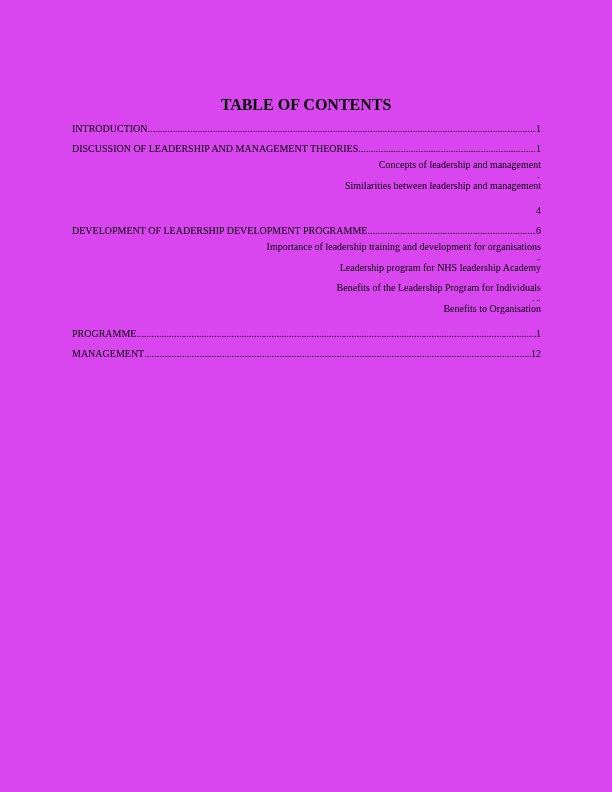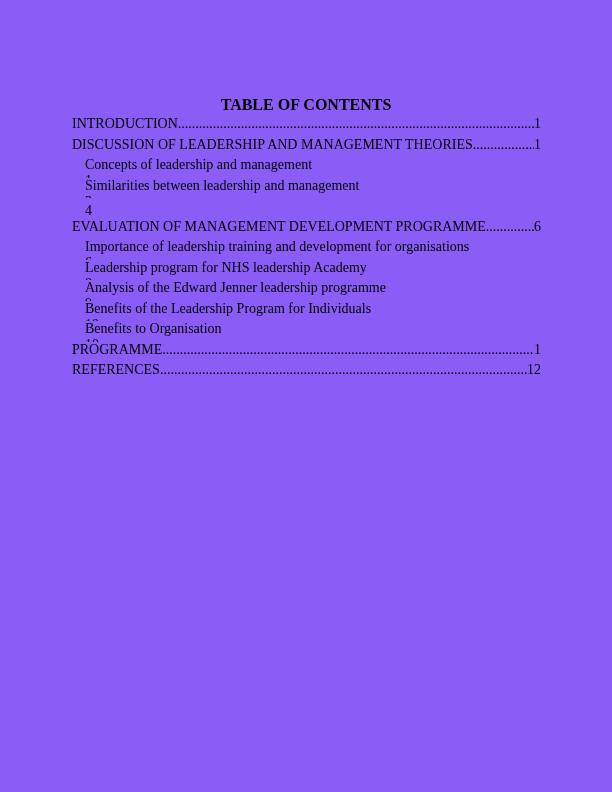--- a/index.html
+++ b/index.html
@@ -1,22 +1,22 @@
 <!DOCTYPE html>
 <html><head>
   <meta charset="utf-8">
   <style>
     html, body { margin: 0; padding: 0; background: #ffffff; }
     body { width: 612px; height: 792px; position: relative; overflow: hidden;
            font-family: "Liberation Serif", serif; color: #000; }
-    .page { position: absolute; left: 0; top: 0; width: 612px; height: 792px; background: #8b5cf6; }
+    .page { position: absolute; left: 0; top: 0; width: 612px; height: 792px; background: #d946ef; }
     .title { position: absolute; top: 96px; left: 0; width: 612px; text-align: center;
              font-weight: bold; font-size: 16px; line-height: 18px; }
     .toc { position: absolute; top: 116px; left: 72px; width: 469px; }
-    .entry { display: flex; align-items: flex-start; height: 20.5px; font-size: 14px; line-height: 16px;
+    .entry { display: flex; align-items: flex-end; height: 20.5px; font-size: 10px; line-height: 16px;
              white-space: nowrap; overflow: hidden; cursor: pointer; }
     .entry.level-2 { padding-left: 13px; flex-direction: column; }
     .entry .label { flex: 0 0 auto; }
     .entry .leader { flex: 1 1 auto; overflow: hidden; white-space: nowrap; }
     .entry .leader::before {
       content: "................................................................................................................................................................................................................................................";
       letter-spacing: 0px; }
     .entry .page-num { flex: 0 0 auto; }
   </style>
 </head>
@@ -43,53 +43,48 @@
     <div class="entry level-2">
       <span class="label">Similarities between leadership and management</span>
       <span class="leader"></span>
       <span class="page-num">3</span>
     </div>
     <div class="entry level-2">
       <span class="leader"></span>
       <span class="page-num">4</span>
     </div>
     <div class="entry level-1">
-      <span class="label">EVALUATION OF MANAGEMENT DEVELOPMENT PROGRAMME</span>
+      <span class="label">DEVELOPMENT OF LEADERSHIP DEVELOPMENT PROGRAMME</span>
       <span class="leader"></span>
       <span class="page-num">6</span>
     </div>
     <div class="entry level-2">
       <span class="label">Importance of leadership training and development for organisations</span>
       <span class="leader"></span>
       <span class="page-num">6</span>
     </div>
     <div class="entry level-2">
       <span class="label">Leadership program for NHS leadership Academy</span>
       <span class="leader"></span>
       <span class="page-num">8</span>
-    </div>
-    <div class="entry level-2">
-      <span class="label">Analysis of the Edward Jenner leadership programme</span>
-      <span class="leader"></span>
-      <span class="page-num">9</span>
     </div>
     <div class="entry level-2">
       <span class="label">Benefits of the Leadership Program for Individuals</span>
       <span class="leader"></span>
       <span class="page-num">10</span>
     </div>
     <div class="entry level-2">
       <span class="label">Benefits to Organisation</span>
       <span class="leader"></span>
       <span class="page-num">10</span>
     </div>
     <div class="entry level-1">
       <span class="label">PROGRAMME</span>
       <span class="leader"></span>
       <span class="page-num">1</span>
     </div>
     <div class="entry level-1">
-      <span class="label">REFERENCES</span>
+      <span class="label">MANAGEMENT</span>
       <span class="leader"></span>
       <span class="page-num">12</span>
     </div>
   </div>
 </div>
 
 </body></html>

